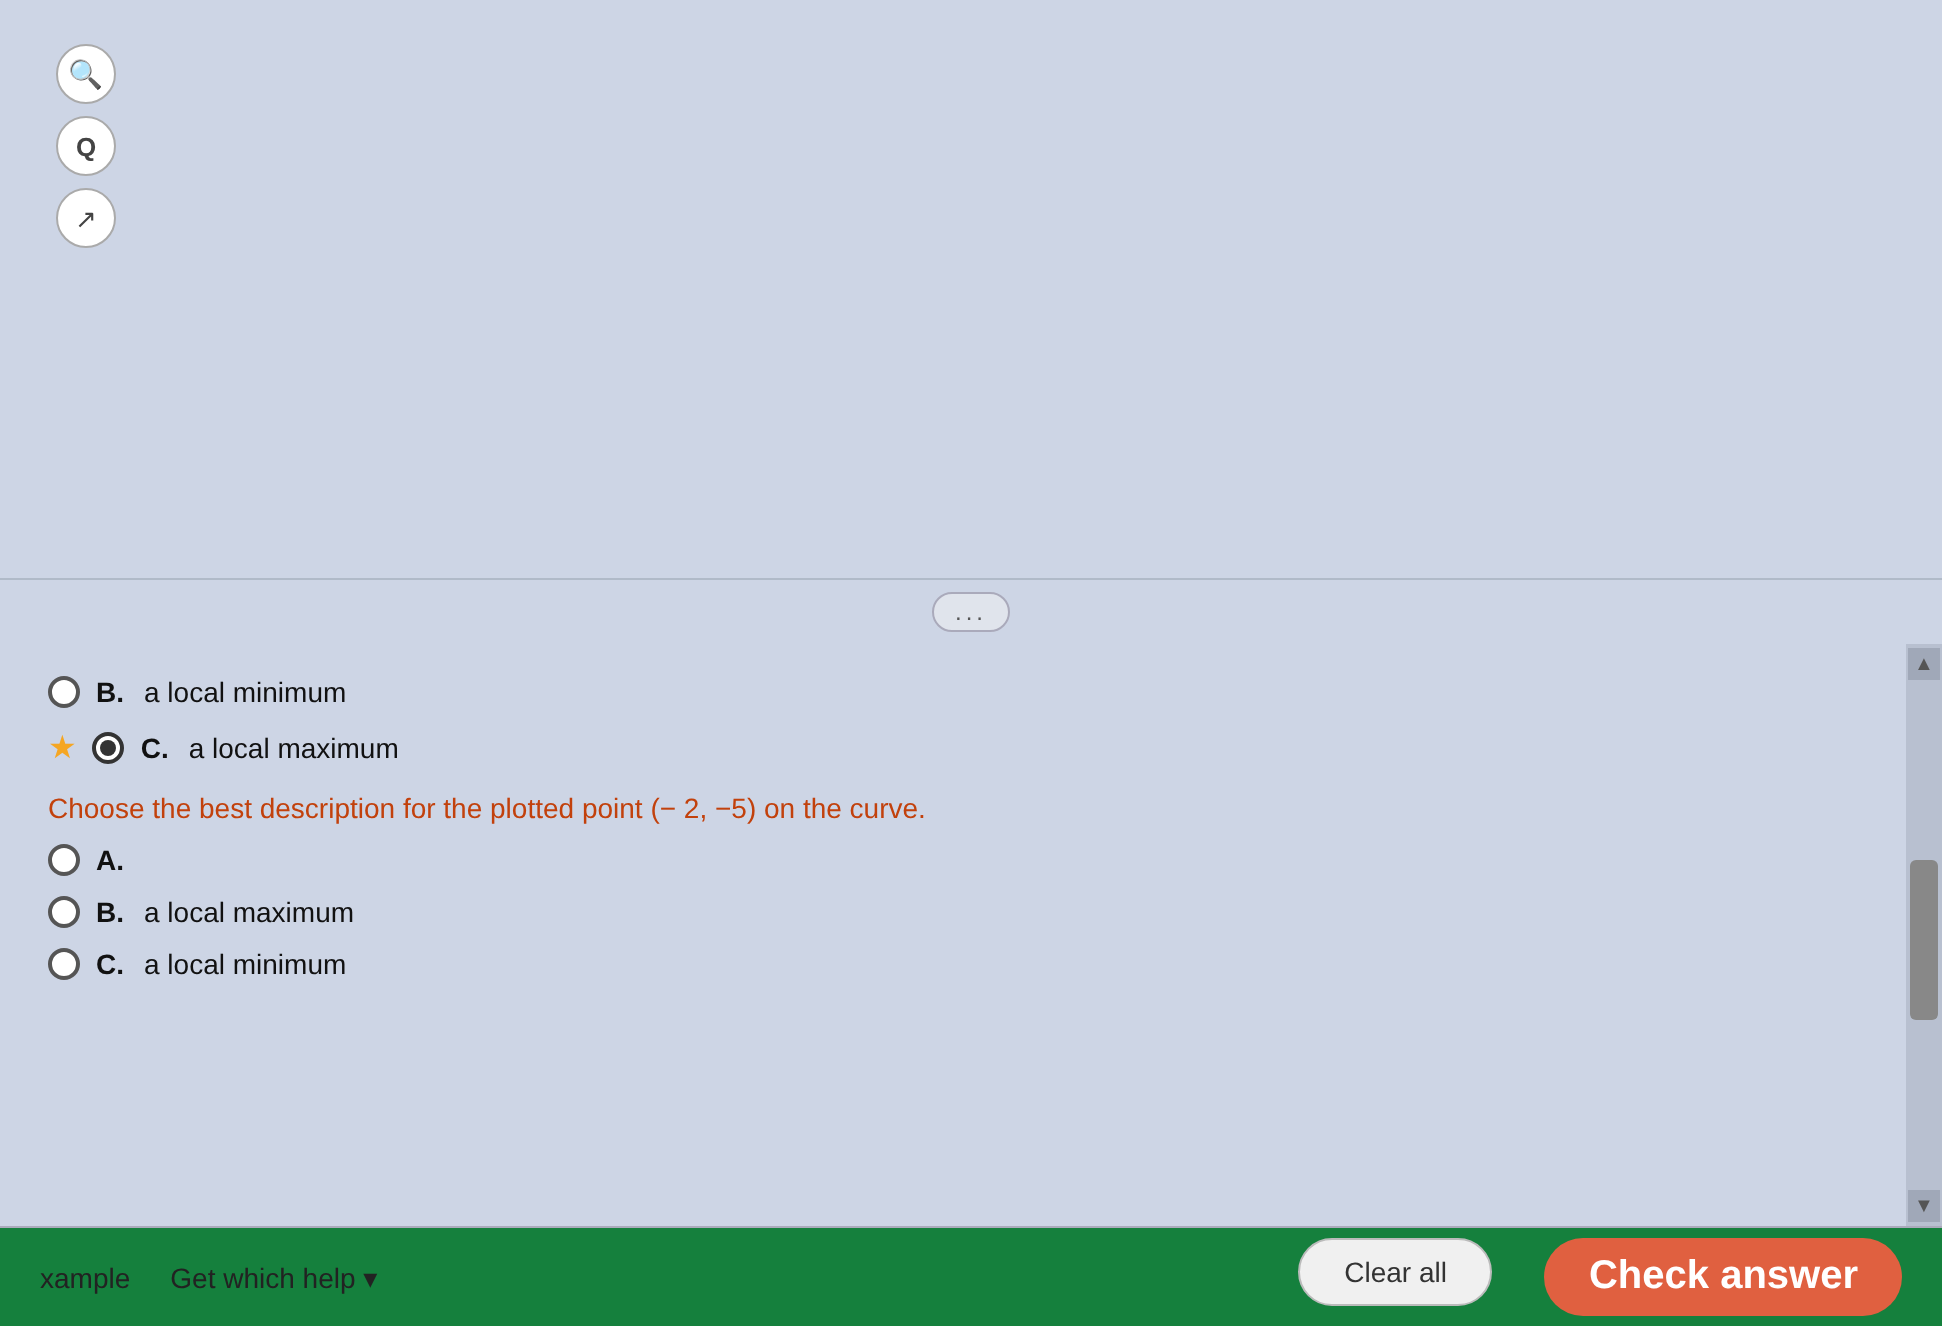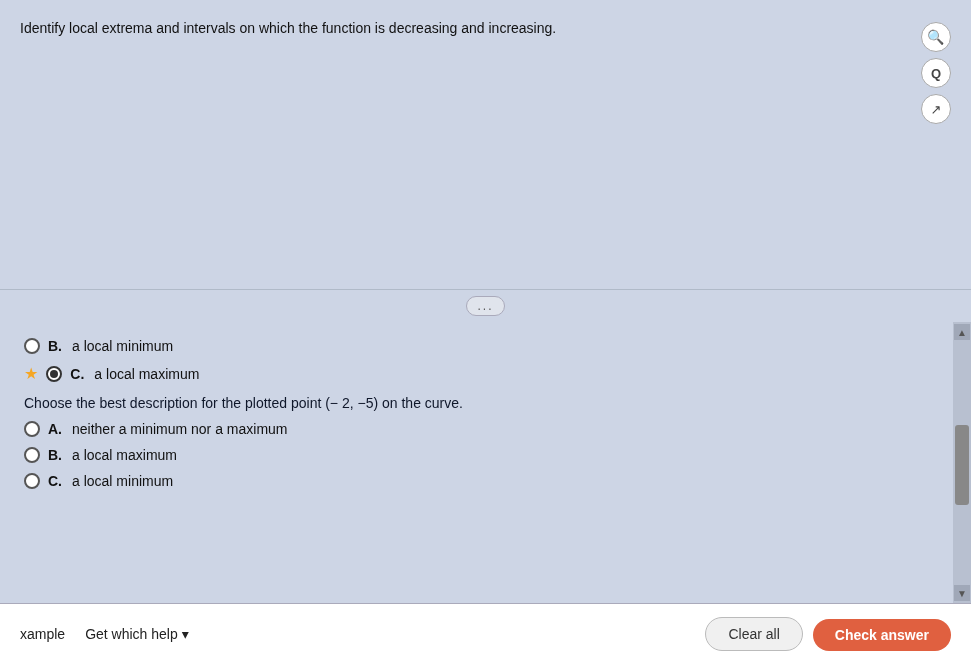--- a/index.html
+++ b/index.html
@@ -196,86 +196,83 @@
       font-size: 16px;
     }
 
     .option-label {
       font-weight: bold;
       margin-right: 2px;
     }
 
     .sub-question {
       font-size: 14px;
-      color: #0f172a;
+      color: #c2410c;
       margin: 12px 0 10px 0;
       font-weight: normal;
     }
 
     
     .bottom-bar {
       display: flex;
       align-items: center;
       justify-content: space-between;
       padding: 10px 20px;
-      background: #ffffff;
+      background: #15803d;
       border-top: 1px solid #aab;
-      height: 60px;
+      height: 50px;
     }
 
     .bottom-left {
       display: flex;
       gap: 20px;
       align-items: center;
     }
 
     .bottom-link {
       font-size: 14px;
       color: #222;
       cursor: pointer;
       text-decoration: none;
     }
 
     .bottom-right {
       display: flex;
-      gap: 10px;
-      align-items: flex-end;
+      gap: 26px;
+      align-items: flex-start;
     }
 
     .btn-clear {
       padding: 8px 22px;
       background: #f0f0f0;
       border: 1px solid #bbb;
       border-radius: 20px;
       font-size: 14px;
       cursor: pointer;
       color: #333;
     }
 
     .btn-check {
       padding: 8px 22px;
       background: #e06040;
       border: none;
       border-radius: 20px;
-      font-size: 14px;
+      font-size: 20px;
       cursor: pointer;
       color: white;
       font-weight: bold;
     }
   </style>
 </head>
 <body>
 
 <div class="main-container">
 
   <div class="top-section">
 
-    <div class="question-left">
-      <p class="question-text">Identify local extrema and intervals on which the function is decreasing and increasing.</p>
-    </div>
 
     <div class="graph-right">
 
 
       <div class="side-tools">
         <div class="tool-btn">🔍</div>
         <div class="tool-btn" style="font-size:13px; font-weight:bold;">Q</div>
         <div class="tool-btn" style="font-size:13px;">↗</div>
       </div>
     </div>
@@ -299,21 +296,20 @@
       <div class="radio-circle selected"></div>
       <span class="option-label">C.</span>
       <span>a local maximum</span>
     </div>
 
     <p class="sub-question">Choose the best description for the plotted point (− 2, −5) on the curve.</p>
 
     <div class="option-row">
       <div class="radio-circle"></div>
       <span class="option-label">A.</span>
-      <span>neither a minimum nor a maximum</span>
     </div>
 
     <div class="option-row">
       <div class="radio-circle"></div>
       <span class="option-label">B.</span>
       <span>a local maximum</span>
     </div>
 
     <div class="option-row">
       <div class="radio-circle"></div>

